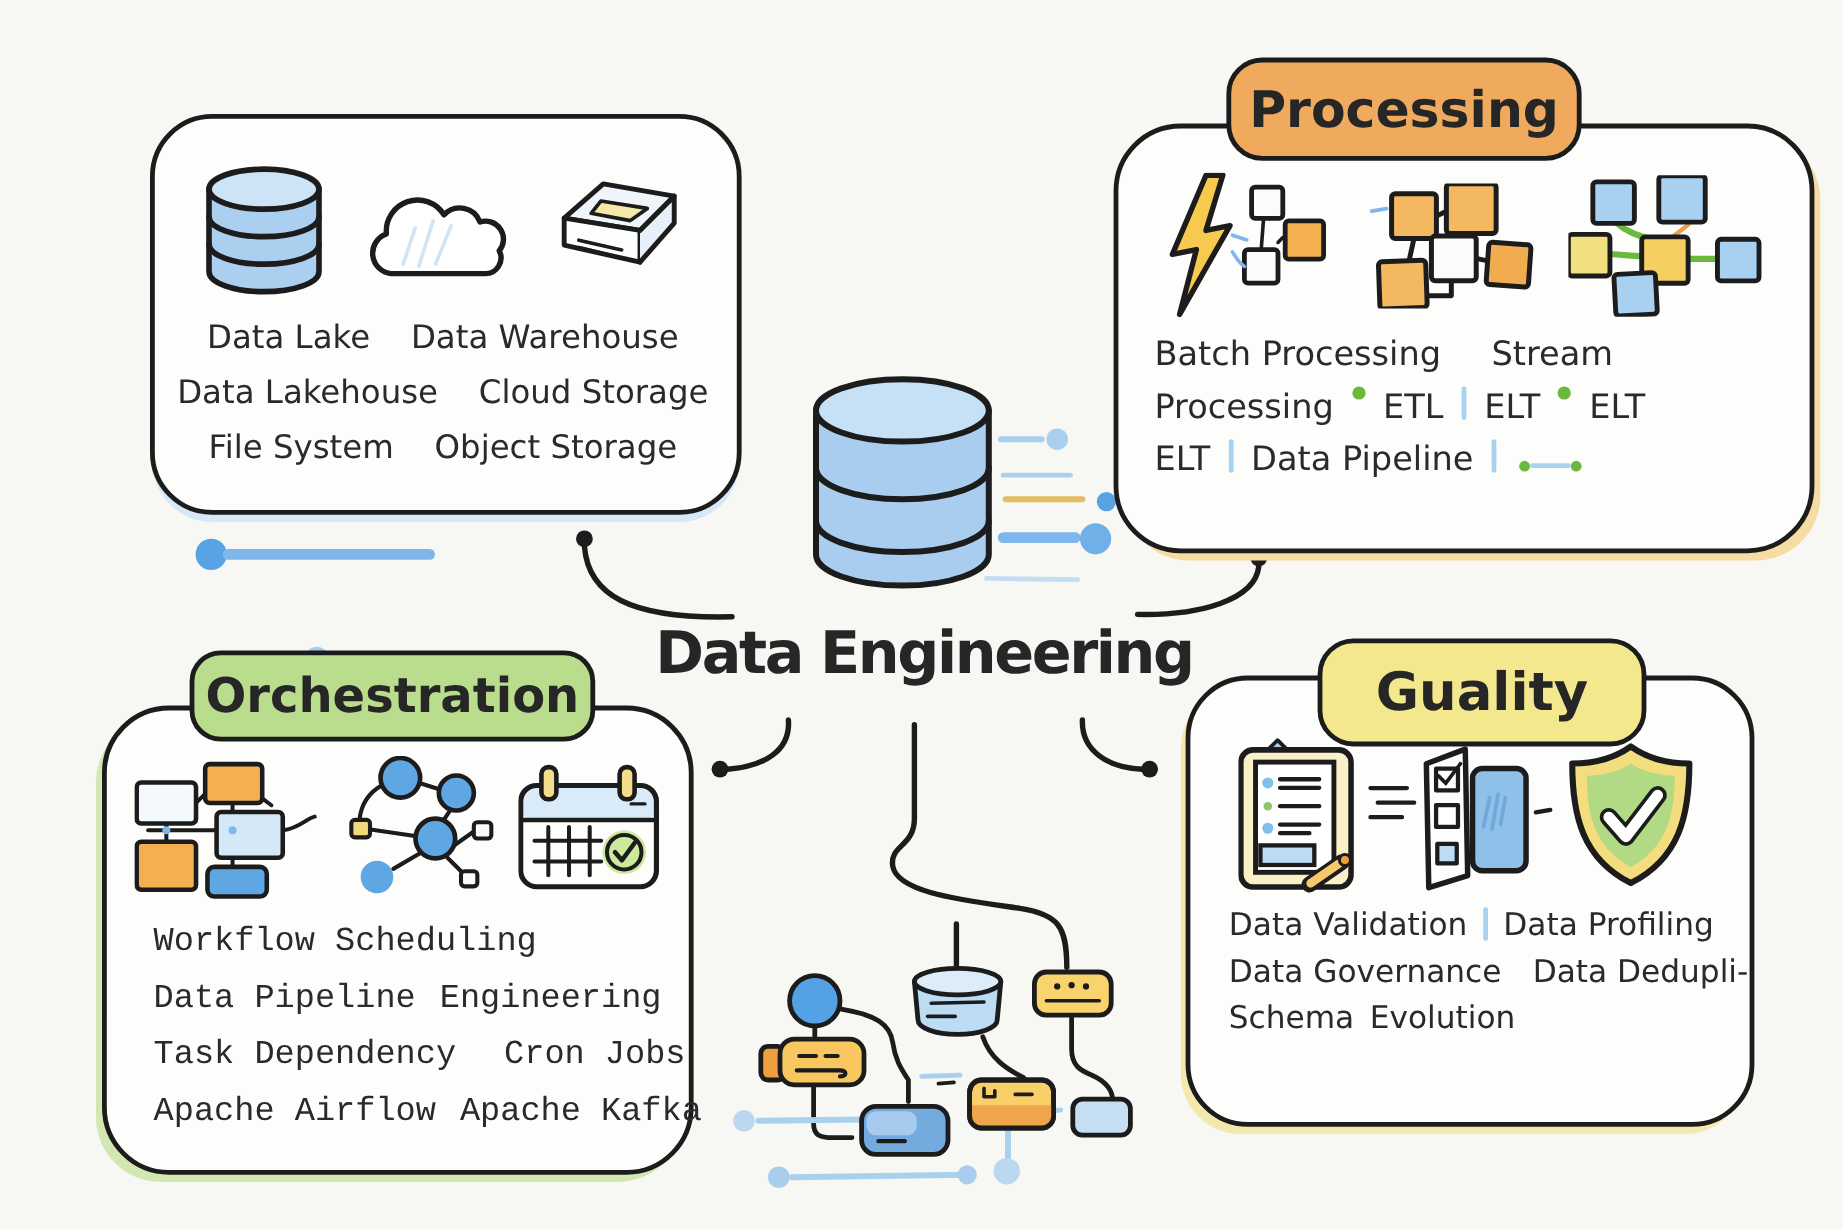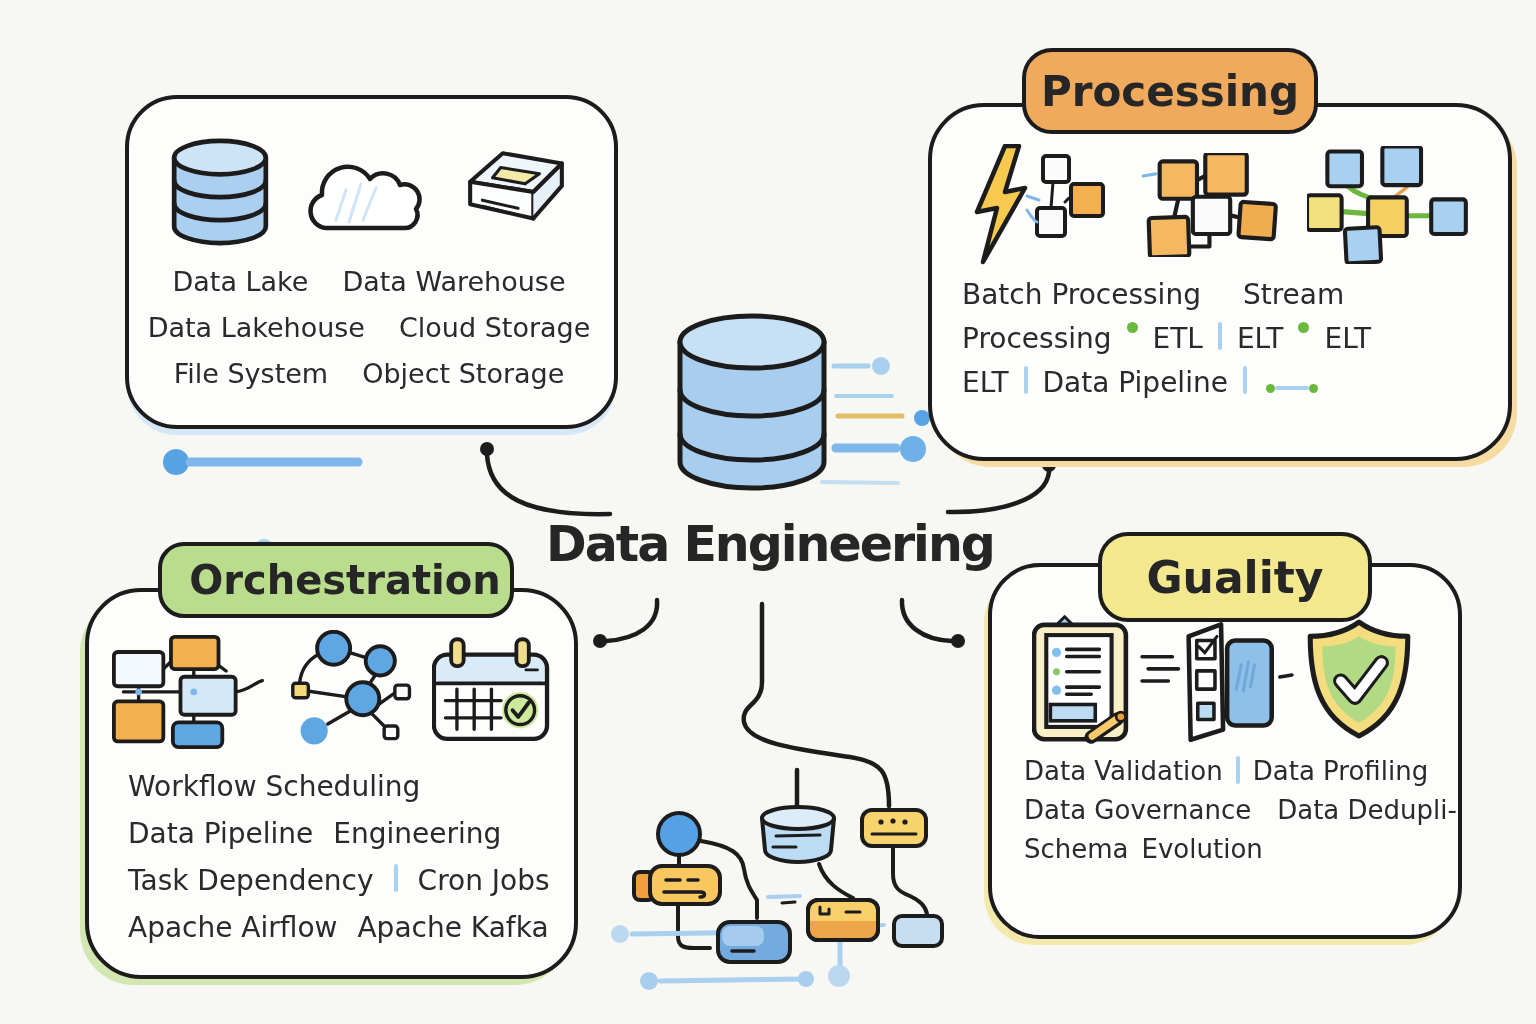--- a/index.html
+++ b/index.html
@@ -25,42 +25,42 @@
 
   
   .pill{position:absolute;z-index:3;border:4px solid var(--outline,#1c1c1c);
     display:flex;align-items:center;justify-content:center;
     font-weight:bold;color:#262626;}
   .pill-storage{left:263px;top:56px;width:246px;height:64px;border-radius:24px;
     background:var(--storage-header,#c9e2f8);font-size:42px;}
   .pill-processing{left:1022px;top:48px;width:288px;height:78px;border-radius:30px;
     background:var(--processing-header,#f0aa5d);font-size:42px;}
   .pill-orchestration{left:158px;top:542px;width:330px;height:68px;border-radius:26px;
-    background:var(--orchestration-header,#b9dc8d);font-size:40px;padding-left:18px;}
+    background:var(--orchestration-header,#b9dc8d);font-size:40px;}
   .pill-quality{left:1098px;top:532px;width:266px;height:82px;border-radius:30px;
     background:var(--quality-header,#f3e88e);font-size:44px;}
 
   
   .icons{position:absolute;z-index:3;display:flex;align-items:center;justify-content:center;}
   .icons-storage{left:150px;top:133px;width:440px;height:118px;gap:28px;}
   .icons-processing{left:950px;top:142px;width:540px;height:125px;gap:26px;}
   .icons-orchestration{left:112px;top:626px;width:440px;height:130px;gap:16px;}
   .icons-quality{left:1022px;top:610px;width:404px;height:140px;gap:8px;}
 
   
   .lines{position:absolute;z-index:3;}
   .lines .line{display:flex;gap:16px;white-space:nowrap;}
   .lines-storage{left:138px;top:266px;width:462px;font-size:27px;}
   .lines-storage .line{justify-content:center;gap:34px;height:46px;}
   .lines-processing{left:962px;top:278px;width:520px;font-size:28px;}
   .lines-processing .line{height:44px;gap:15px;}
   .lines-processing .line:nth-child(1){gap:42px;}
   .lines-processing .line:nth-child(4){padding-left:118px;}
   .lines-orchestration{left:128px;top:770px;width:440px;font-size:28px;}
-  .lines-orchestration .line{height:47px;gap:20px;}
+  .lines-orchestration .line{height:47px;gap:20px;font-family:Liberation Mono, monospace;}
   .lines-quality{left:1024px;top:756px;width:430px;font-size:26px;}
   .lines-quality .line{height:39px;gap:13px;}
 
   .term{color:var(--text,#2a2a2a);}
   .sep-bar{display:inline-block;width:4px;height:28px;border-radius:2px;
     background:var(--sep-bar,#a8d3f0);}
   .sep-dot{display:inline-block;width:11px;height:11px;border-radius:50%;
     background:var(--sep-dot,#6cb83e);}
   .sep-link{display:inline-flex;align-items:center;margin:0 4px;}
   .sep-link .ld{display:inline-block;width:9px;height:9px;border-radius:50%;

